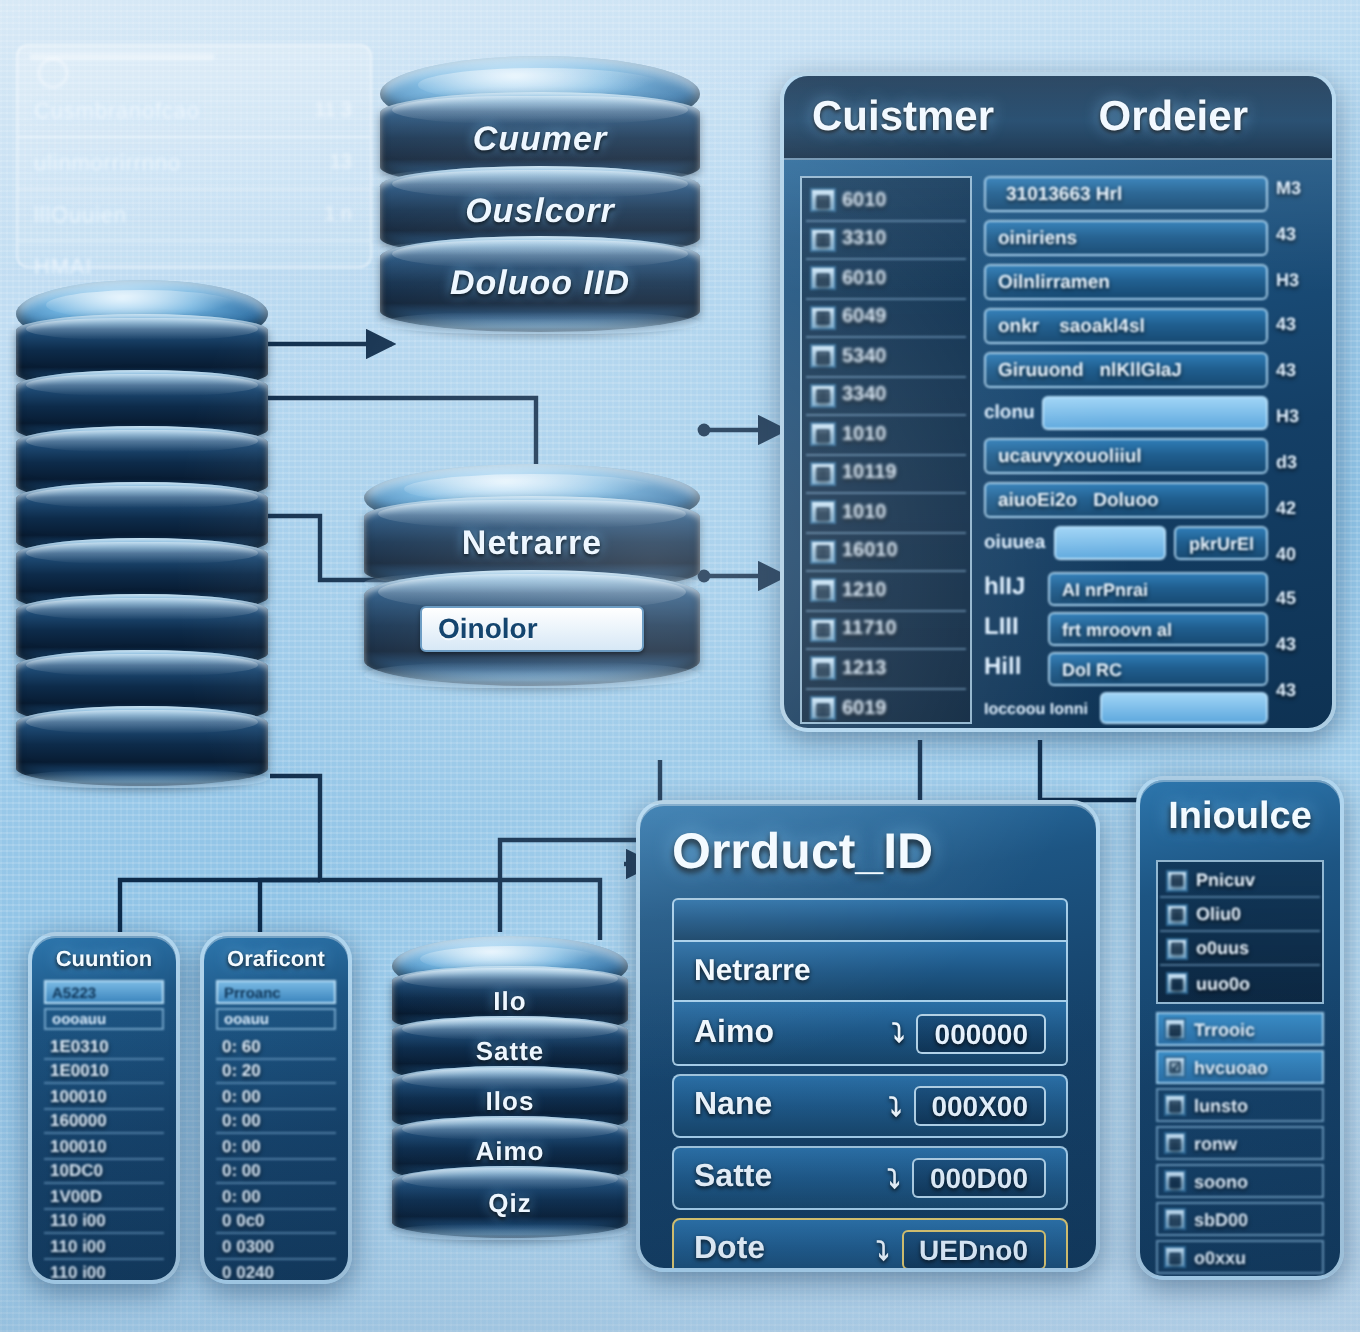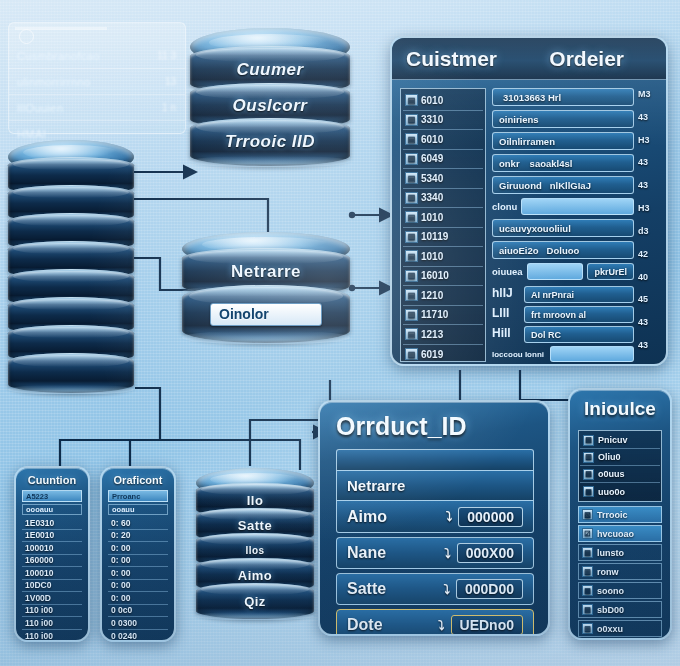--- a/index.html
+++ b/index.html
@@ -338,21 +338,21 @@
     <div class="cyl-top" style="height:38px; top:0;"></div>
     <div style="padding-top:18px">
 
       <div class="disc" style="height:48px;">
         <span class="disc-label" style="font-size:17px">Cuumer</span>
       </div>
       <div class="disc" style="height:46px; margin-top:-11px;">
         <span class="disc-label" style="font-size:17px">Ouslcorr</span>
       </div>
       <div class="disc" style="height:48px; margin-top:-11px;">
-        <span class="disc-label" style="font-size:17px">Trrooic IID</span>
+        <span class="disc-label" style="font-size:17px">Doluoo IID</span>
       </div>
     </div>
   </div>
 
   <div class="cyl-stack" style="left:182px; top:232px; width:168px;">
     <div class="cyl-top" style="height:34px; top:0;"></div>
     <div style="padding-top:16px">
       <div class="disc" style="height:48px;">
         <span class="disc-label" style="font-size:17px">Netrarre</span>
       </div>
@@ -650,21 +650,21 @@
   <div class="cyl-stack" style="left:196px; top:468px; width:118px;">
     <div class="cyl-top" style="height:30px; top:0;"></div>
     <div style="padding-top:15px">
       <div class="disc" style="height:34px;">
         <span class="disc-label" style="font-size:13px">Ilo</span>
       </div>
       <div class="disc" style="height:34px; margin-top:-9px;">
         <span class="disc-label" style="font-size:13px">Satte</span>
       </div>
       <div class="disc" style="height:34px; margin-top:-9px;">
-        <span class="disc-label" style="font-size:10px">Ilos</span>
+        <span class="disc-label" style="font-size:13px">Ilos</span>
       </div>
       <div class="disc" style="height:34px; margin-top:-9px;">
         <span class="disc-label" style="font-size:13px">Aimo</span>
       </div>
       <div class="disc" style="height:36px; margin-top:-9px;">
         <span class="disc-label" style="font-size:13px">Qiz</span>
       </div>
     </div>
   </div>
 

